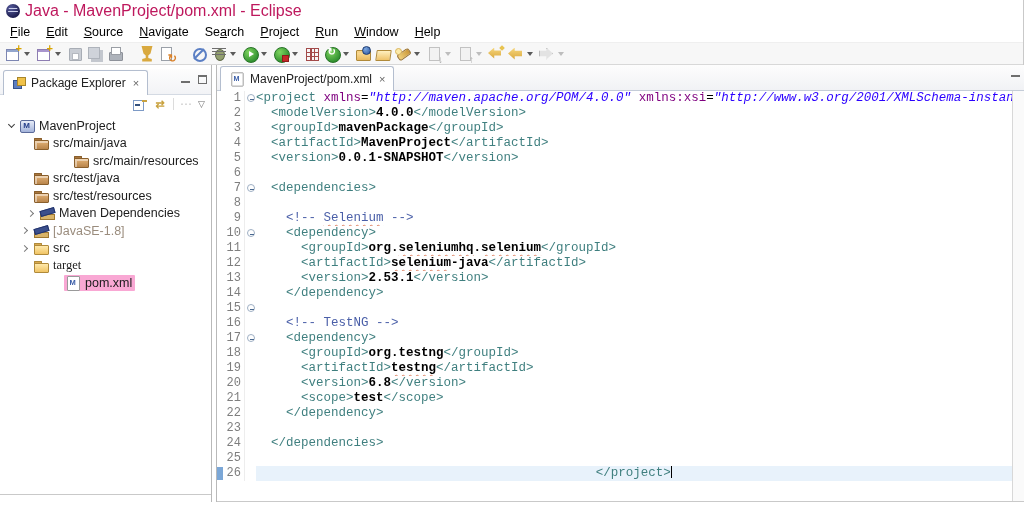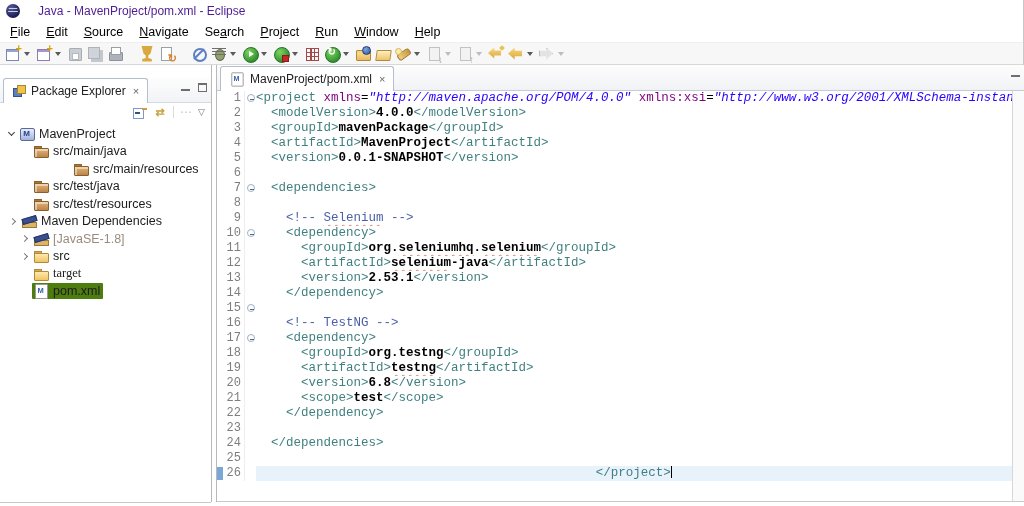--- a/index.html
+++ b/index.html
@@ -4,21 +4,21 @@
 <style>
   * { margin:0; padding:0; box-sizing:border-box; }
   html,body { width:1024px; height:506px; background:#fff; font-family:"Liberation Sans", sans-serif; overflow:hidden; }
   .window { position:relative; width:1024px; height:506px; background:#fff; border-right:1px solid #c9c9c9; }
 
   
   .titlebar { height:22px; display:flex; align-items:center; padding-left:6px; background:#fff; }
   .eclipse-logo { width:14px; height:14px; border-radius:50%; background:radial-gradient(circle at 35% 30%, #565b9c, #1b1b4d 72%); position:relative; overflow:hidden; flex:0 0 14px; }
   .eclipse-logo::after { content:""; position:absolute; left:2px; right:2px; top:2px; bottom:2px; border-radius:50%;
     background:linear-gradient(180deg, transparent 22%, #c9cde9 22% 34%, transparent 34% 50%, #c9cde9 50% 62%, transparent 62%); }
-  .title-text { margin-left:18px; font-size:12px; color:#4c1d95; }
+  .title-text { margin-left:5px; font-size:16px; color:#be185d; }
 
   
   .menubar { height:20px; display:flex; align-items:center; padding-left:2px; background:#fff; font-size:12.5px; color:#000000; }
   .menu-item { padding:2px 8px; cursor:default; }
   .menu-item u { text-decoration:underline; }
 
   
   .toolbar { height:23px; background:#f7f7f7; border-top:1px solid #efefef; border-bottom:1px solid #d8d8d8; display:flex; align-items:center; padding-left:3px; }
   .tb-btn { display:flex; align-items:center; padding:2px 2px; height:21px; }
   .tb-ic { width:16px; height:16px; position:relative; display:inline-block; }
@@ -63,21 +63,21 @@
   .ic-last-edit::before { content:""; position:absolute; left:0; top:2px; width:13px; height:11px; background:linear-gradient(#f6d67c,#d9a73c); clip-path:polygon(0 50%,48% 0,48% 28%,100% 28%,100% 72%,48% 72%,48% 100%); }
   .ic-last-edit::after { content:""; position:absolute; right:0; top:0; width:4px; height:4px; background:#e8c34f; transform:rotate(45deg); }
   .ic-back::before { content:""; position:absolute; left:0; top:2px; width:14px; height:12px; background:linear-gradient(#f6d67c,#d9a73c); clip-path:polygon(0 50%,48% 0,48% 28%,100% 28%,100% 72%,48% 72%,48% 100%); }
   .ic-forward::before { content:""; position:absolute; left:0; top:2px; width:14px; height:12px; background:#e3e3e3; border:0; clip-path:polygon(100% 50%,52% 0,52% 28%,0 28%,0 72%,52% 72%,52% 100%); box-shadow:inset 0 0 0 1px #bdbdbd; }
 
   
   .main { position:relative; width:1024px; height:441px; background:#fff; }
   .sash { position:absolute; left:211px; top:0; width:6px; height:437px; background:#fff; border-left:1px solid #b9b9b9; border-right:1px solid #b9b9b9; }
 
   
-  .pkg-panel { position:absolute; left:0; top:12px; width:211px; height:426px; background:#fff; border-bottom:1px solid #c9c9c9; }
+  .pkg-panel { position:absolute; left:0; top:4px; width:211px; height:426px; background:#fff; border-bottom:1px solid #c9c9c9; }
   .view-tabbar { height:26px; position:relative; border-bottom:1px solid #d4dae3; background:linear-gradient(#fdfdfd,#f2f3f6); }
   .view-tab { position:absolute; left:3px; top:1px; height:25px; display:flex; align-items:center; gap:5px; padding:0 8px; background:#fff; border:1px solid #b4becf; border-bottom:none; border-radius:3px 3px 0 0; font-size:12px; color:#222; }
   .pkg-tab-icon { width:14px; height:14px; position:relative; }
   .pkg-tab-icon::before { content:""; position:absolute; left:1px; top:4px; width:7px; height:7px; background:#5d7ec0; border:1px solid #33518c; }
   .pkg-tab-icon::after { content:""; position:absolute; left:5px; top:1px; width:7px; height:7px; background:#f0c24a; border:1px solid #a8862a; }
   .tab-close { font-size:11px; color:#666; padding-left:2px; }
   .panel-window-btns { position:absolute; right:4px; top:6px; display:flex; gap:8px; }
   .btn-min { width:9px; height:9px; position:relative; }
   .btn-min::after { content:""; position:absolute; left:0; bottom:1px; width:9px; height:2px; background:#6e6e6e; }
   .btn-max { width:9px; height:9px; border:1px solid #6e6e6e; border-top-width:2px; }
@@ -91,21 +91,21 @@
   .ic-view-chevron { color:#6e6e6e; font-size:9px; line-height:14px; }
 
   
   .tree { padding-top:4px; font-size:12.5px; color:#1c1c1c; }
   .tree-row { display:flex; align-items:center; height:17.5px; cursor:default; }
   .chev-box { width:14px; height:14px; flex:0 0 14px; display:flex; align-items:center; justify-content:center; }
   .chev { width:5px; height:5px; border-right:1.3px solid #7a7a7a; border-bottom:1.3px solid #7a7a7a; }
   .chev.closed { transform:rotate(-45deg); margin-left:-2px; }
   .chev.open  { transform:rotate(45deg); margin-top:-2px; border-color:#3c3c3c; }
   .sel-box { display:flex; align-items:center; gap:4px; padding:0 3px 0 1px; border-radius:1px; }
-  .sel-box.selected { background:#4d7c0f; }
+  .sel-box.selected { background:#f9a8d4;margin-left:32px; }
   .ti { width:16px; height:16px; position:relative; flex:0 0 16px; }
   .ti-maven-project::before { content:""; position:absolute; left:1px; top:2px; width:13px; height:11px; border-radius:2px; background:linear-gradient(#e7ecf8,#a3b3da); border:1px solid #5a6a9a; }
   .ti-maven-project::after { content:"M"; position:absolute; left:0; top:2px; width:15px; text-align:center; font-size:8px; font-weight:bold; color:#27408b; line-height:11px; }
   .ti-src-folder::before { content:""; position:absolute; left:1px; top:3px; width:6px; height:3px; background:#a9763d; border:1px solid #8a5f2c; border-bottom:none; border-radius:1px 1px 0 0; }
   .ti-src-folder::after { content:""; position:absolute; left:1px; top:5px; width:13px; height:8px; background:linear-gradient(#e3b277,#b9854b); border:1px solid #8a5f2c; border-radius:1px;
     box-shadow:inset 2px 2px 0 rgba(255,255,255,.45); }
   .ti-library::before { content:""; position:absolute; left:1px; top:9px; width:13px; height:4px; background:#d9b469; border:1px solid #a07830; }
   .ti-library::after { content:""; position:absolute; left:1px; top:4px; width:13px; height:4px; background:#3b4f8c; border:1px solid #22336b; transform:rotate(-16deg); }
   .ti-folder::before { content:""; position:absolute; left:1px; top:3px; width:6px; height:3px; background:#d9a94f; border:1px solid #b08a3a; border-bottom:none; border-radius:1px 1px 0 0; }
   .ti-folder::after { content:""; position:absolute; left:1px; top:5px; width:13px; height:8px; background:linear-gradient(#ffe9ab,#f0c465); border:1px solid #b08a3a; border-radius:1px; }
@@ -291,21 +291,21 @@
               <span>src/test/java</span>
             </span>
           </div>
           <div class="tree-row" style="padding-left: 18px;">
             <span class="chev-box"></span>
             <span class="sel-box">
               <span class="ti ti-src-folder"></span>
               <span>src/test/resources</span>
             </span>
           </div>
-          <div class="tree-row" style="padding-left: 6px;">
+          <div class="tree-row" style="padding-left: 24px;">
             <span class="chev-box">
               <span class="chev closed"></span>
             </span>
             <span class="sel-box">
               <span class="ti ti-library"></span>
               <span>Maven Dependencies</span>
             </span>
           </div>
           <div class="tree-row" style="padding-left: 18px;">
             <span class="chev-box">

